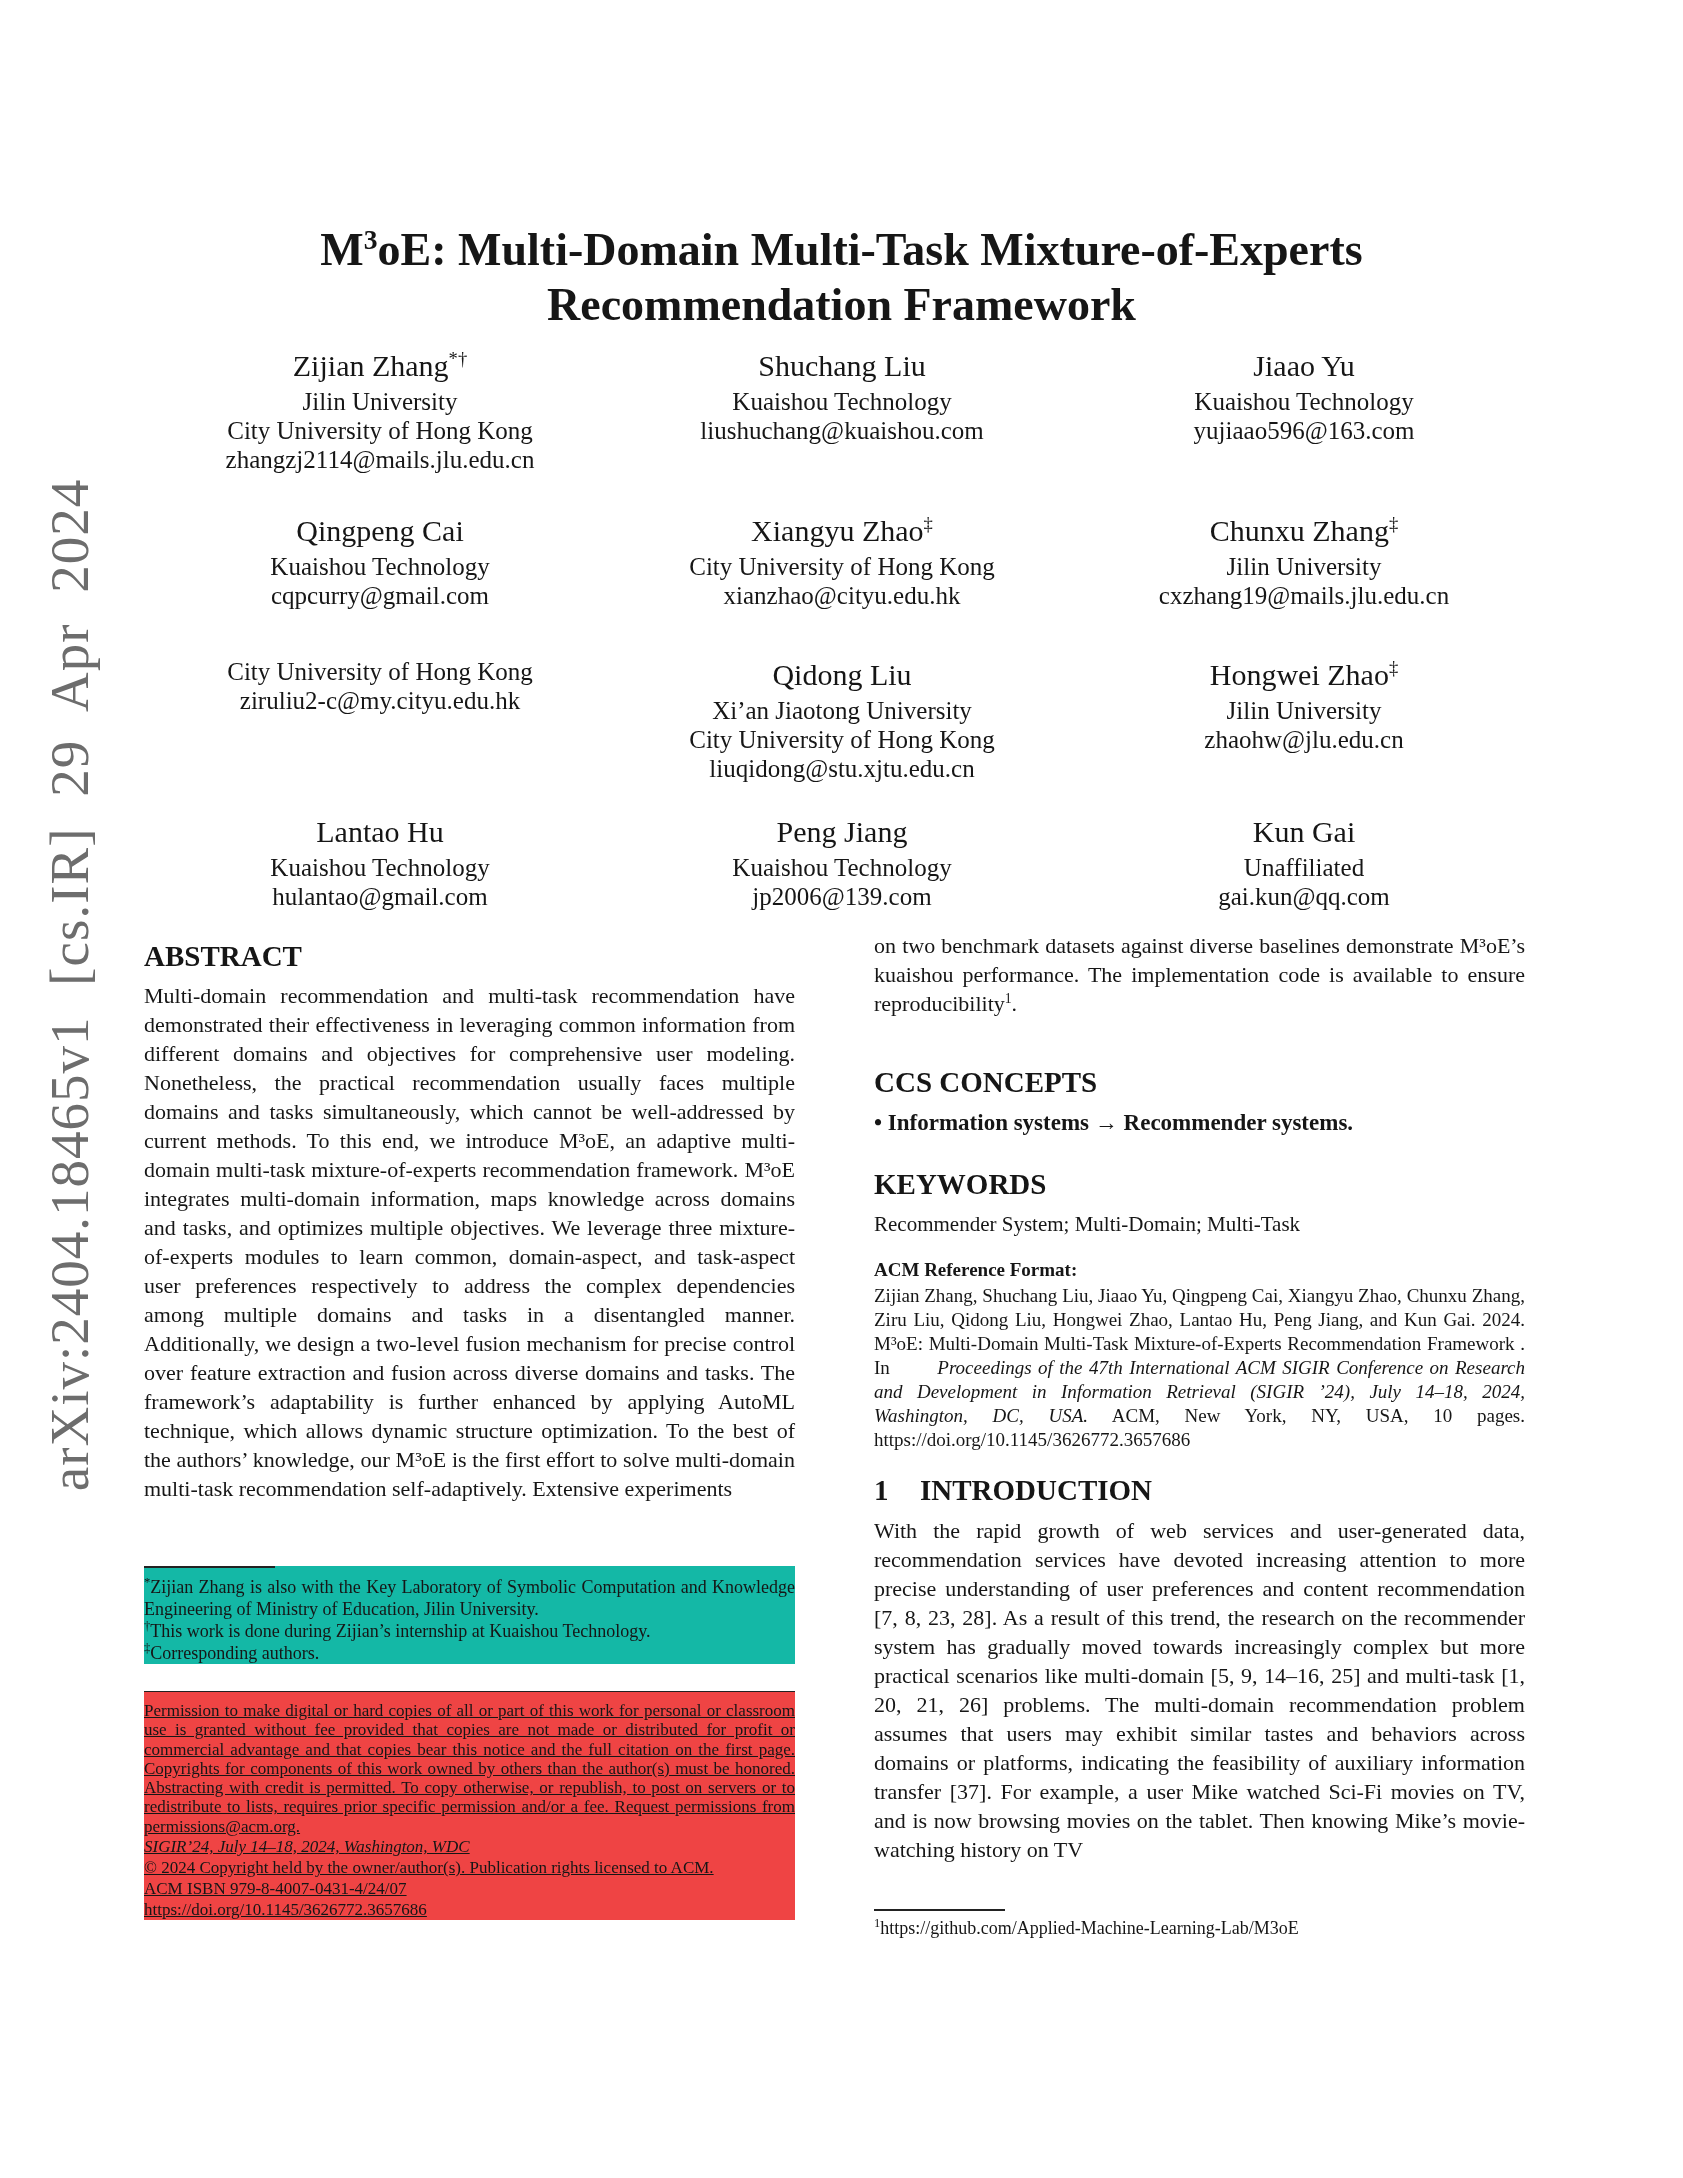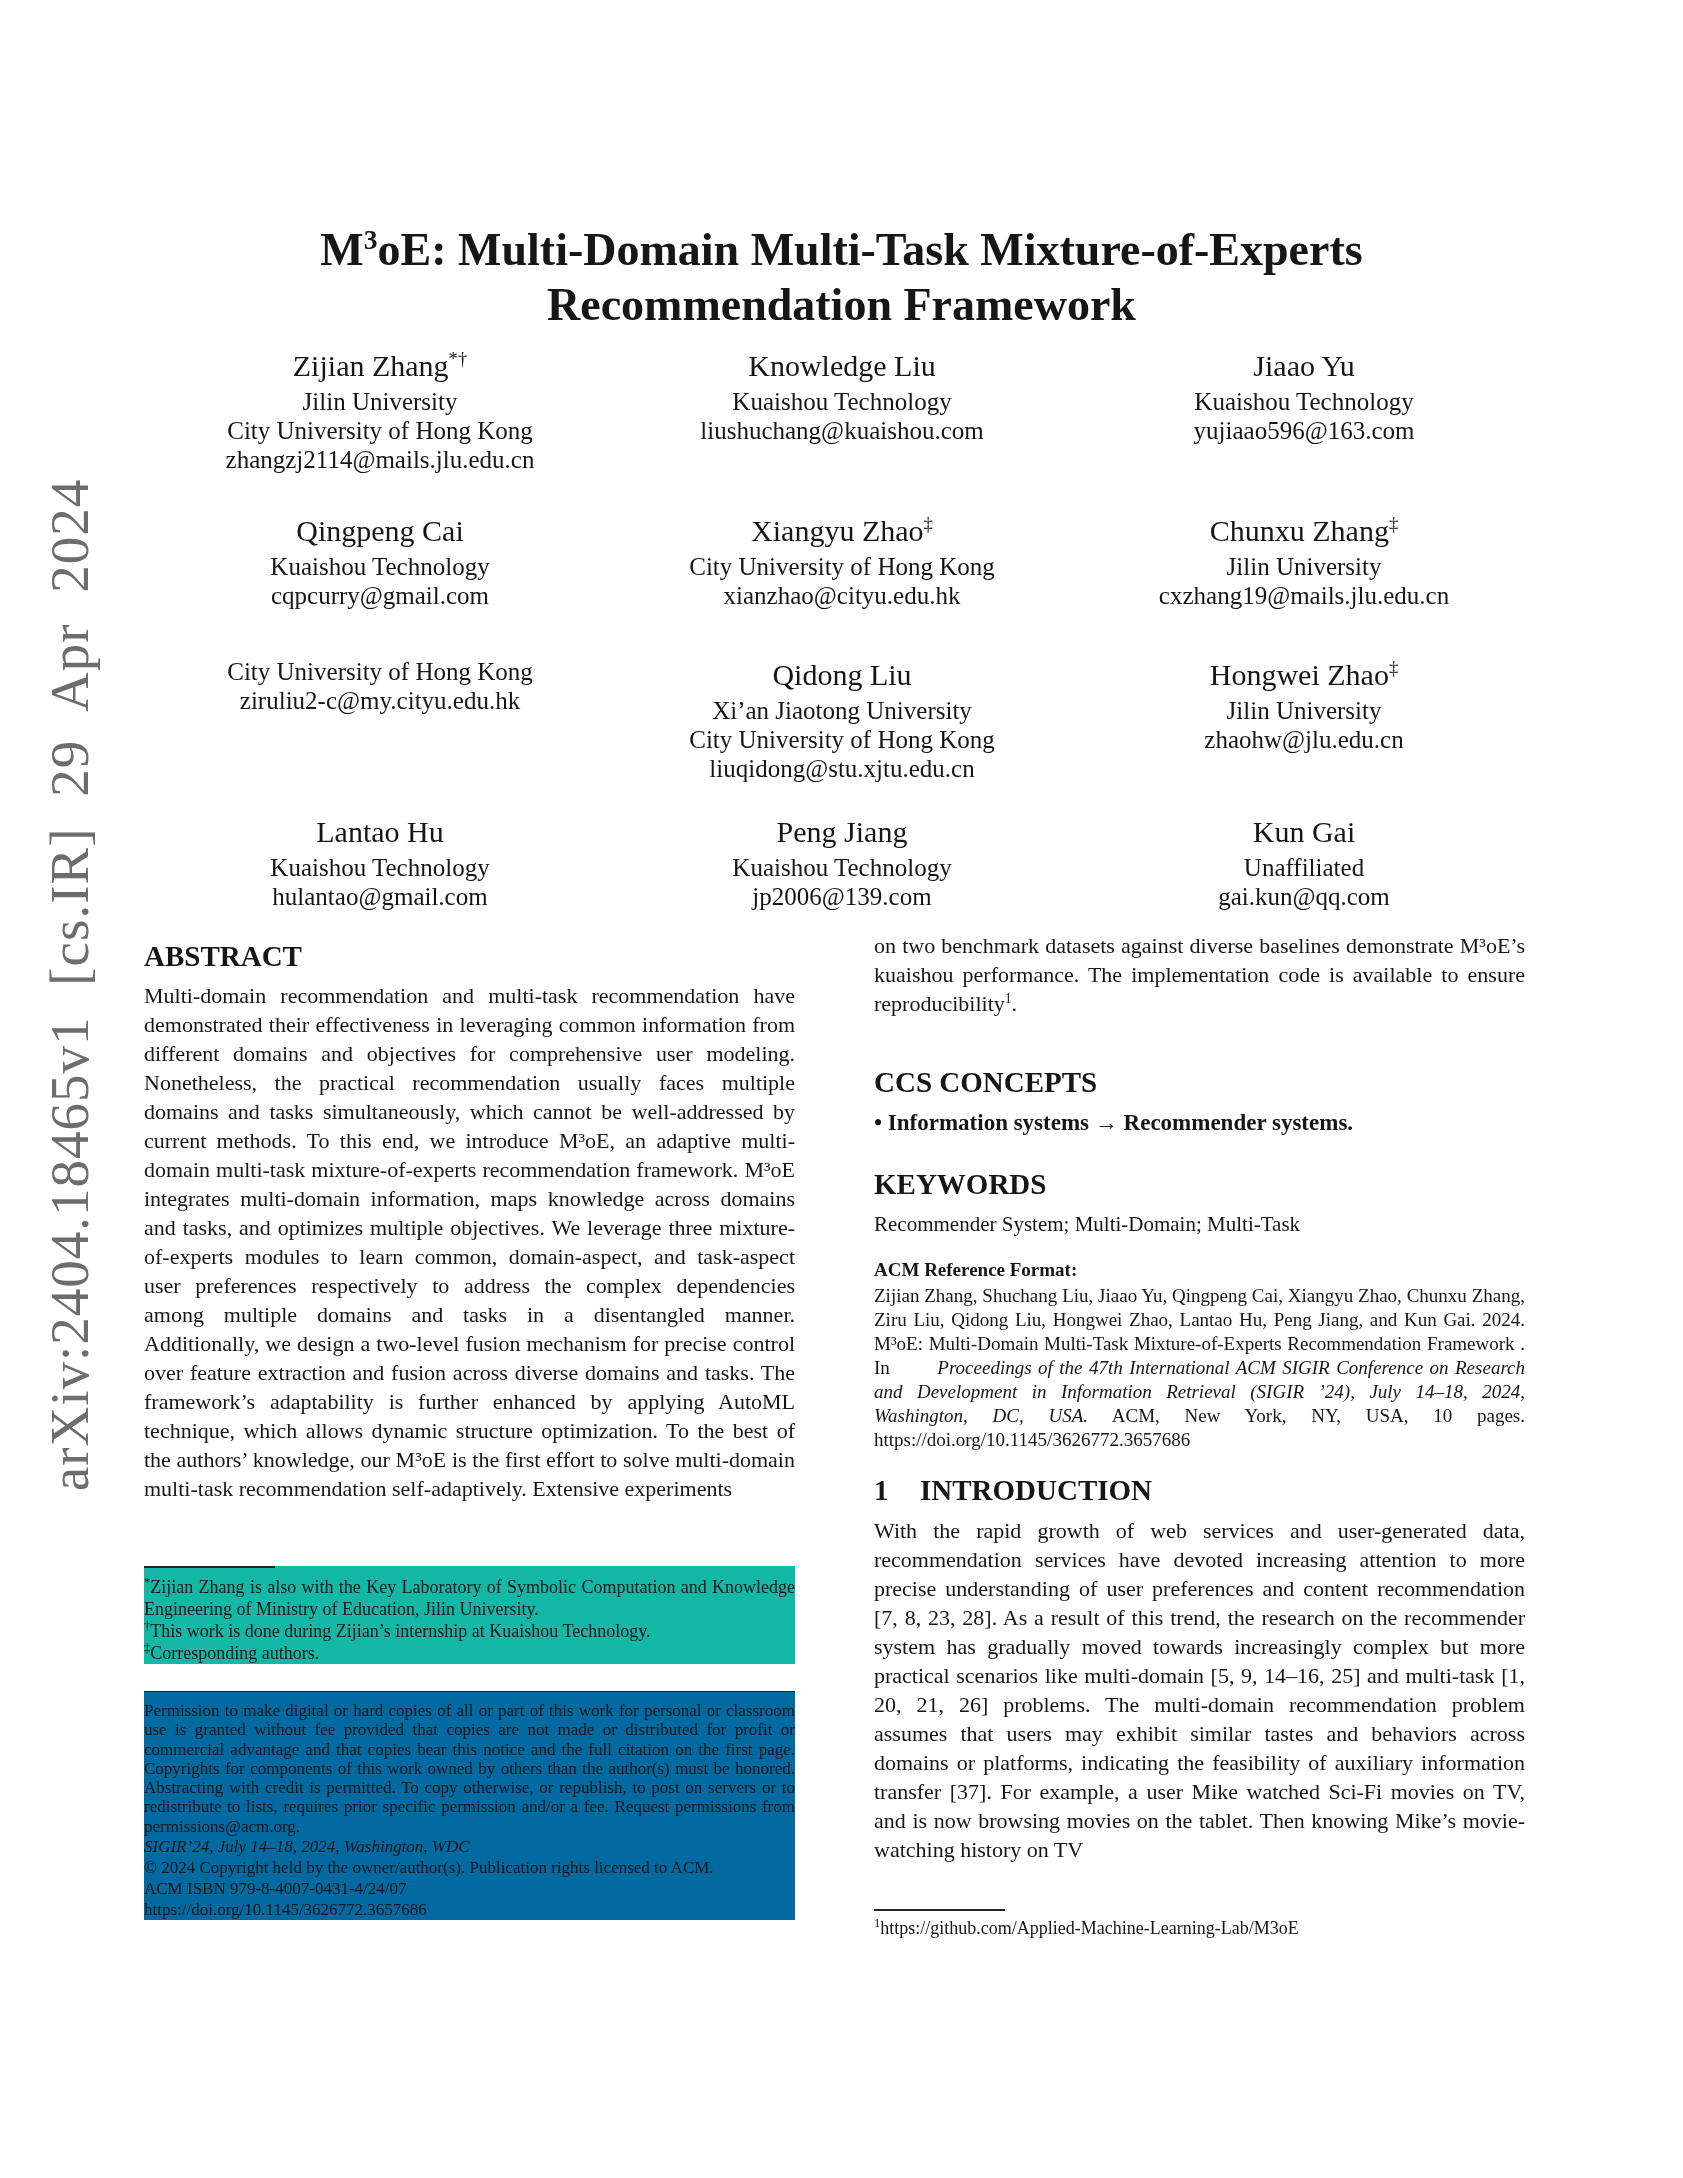--- a/index.html
+++ b/index.html
@@ -46,21 +46,21 @@
   .acm-text { margin-top:2px; font-size:19px; line-height:24px; text-align:justify; }
   .acm-text .it { font-style:italic;margin-left:41px; }
   .intro-heading { margin-top:21px; }
   .sec-num { display:inline-block; min-width:46px; }
   .intro-par { margin-top:9px; }
   
   .footnote-block { position:absolute; left:144px; top:1566px; width:651px; background:#14b8a6; }
   .footnote-rule { width:131px; border-top:2px solid #222; margin-bottom:8px; }
   .footnote-line { font-size:18px; line-height:22px; text-align:justify; }
   .footnote-line sup { font-size:70%; line-height:0; }
-  .permission-block { position:absolute; left:144px; top:1691px; width:651px; background:#0369a1; }
+  .permission-block { position:absolute; left:144px; top:1691px; width:651px; background:#ef4444;text-decoration:underline; }
   .permission-rule { width:651px; border-top:1.5px solid #222; margin-bottom:9px; }
   .perm-text { font-size:17px; line-height:19.3px; text-align:justify; }
   .perm-line { font-size:17px; line-height:21px; }
   .venue { font-style:italic; }
   .right-footnote { position:absolute; left:874px; top:1909px; width:651px; background:#ffffff; }
   .right-footnote .footnote-rule { margin-bottom:6px; }
 </style>
 </head>
 <body>
 
@@ -74,21 +74,21 @@
   </div>
 
   <div class="authors-row row-1">
     <div class="author-cell">
       <div class="author-name"><span>Zijian Zhang</span><sup>*†</sup></div>
       <div class="affil-line">Jilin University</div>
       <div class="affil-line">City University of Hong Kong</div>
       <div class="email-line">zhangzj2114@mails.jlu.edu.cn</div>
     </div>
     <div class="author-cell">
-      <div class="author-name"><span>Knowledge Liu</span><sup></sup></div>
+      <div class="author-name"><span>Shuchang Liu</span><sup></sup></div>
       <div class="affil-line">Kuaishou Technology</div>
 
       <div class="email-line">liushuchang@kuaishou.com</div>
     </div>
     <div class="author-cell">
       <div class="author-name"><span>Jiaao Yu</span><sup></sup></div>
       <div class="affil-line">Kuaishou Technology</div>
 
       <div class="email-line">yujiaao596@163.com</div>
     </div>

